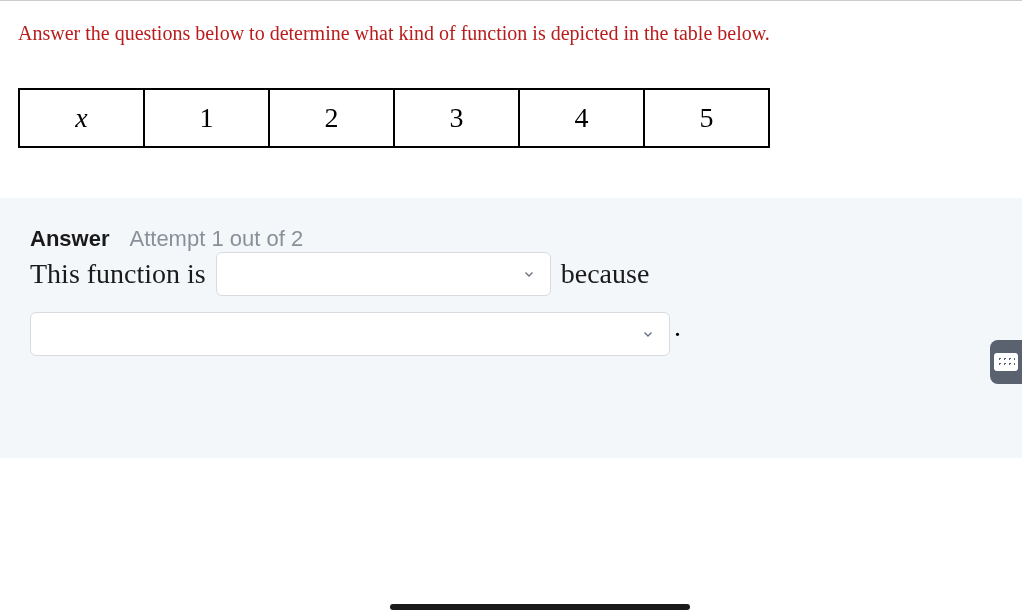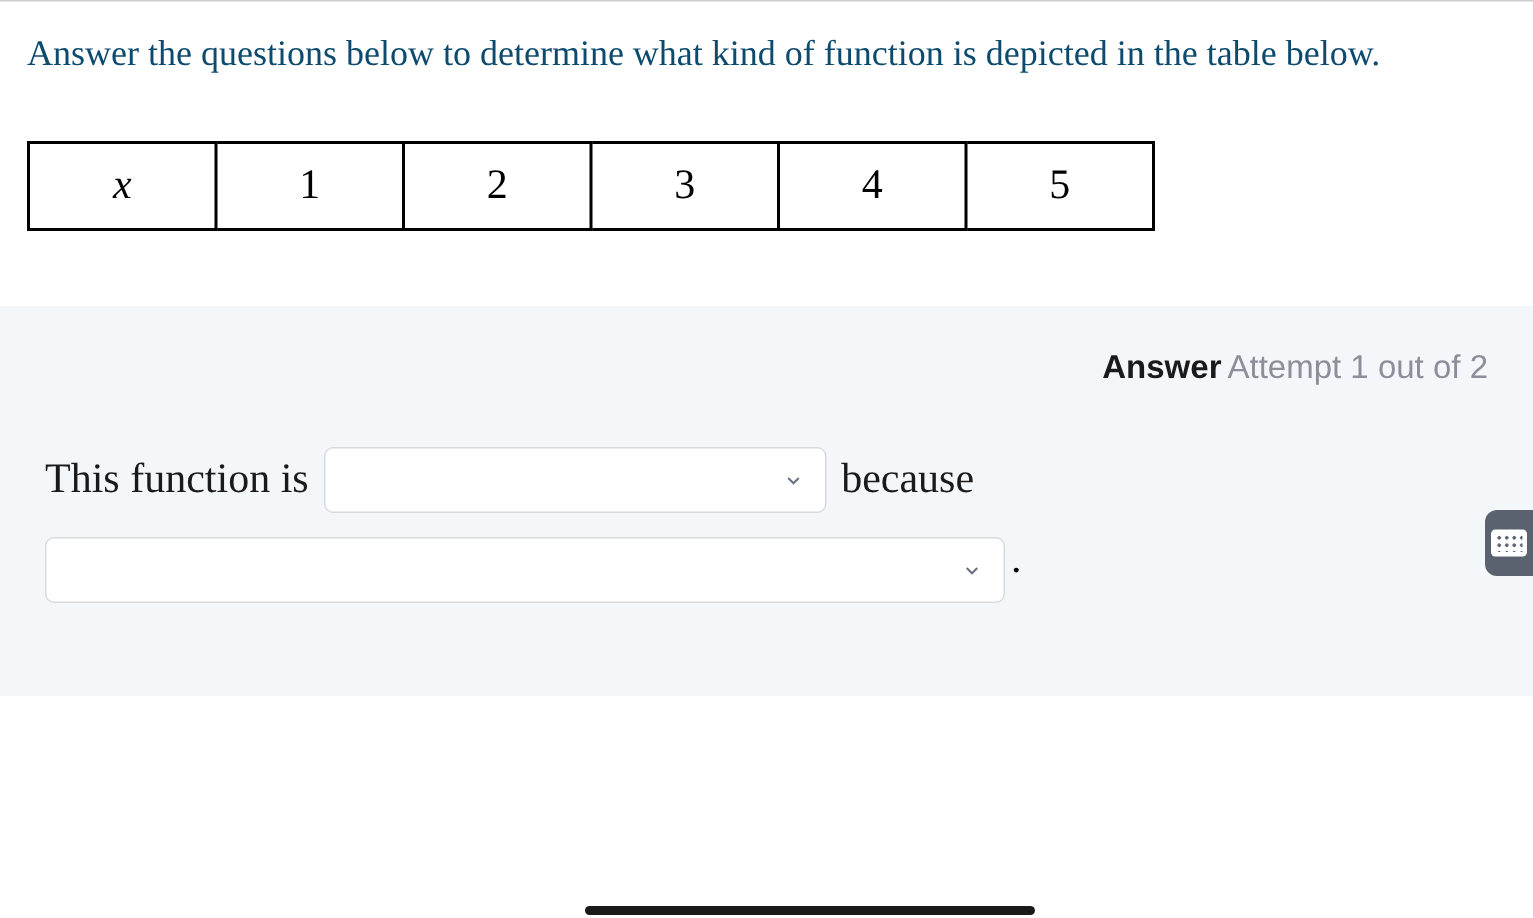--- a/index.html
+++ b/index.html
@@ -13,22 +13,22 @@
       width: 1022px;
       height: 612px;
       position: relative;
       overflow: hidden;
     }
     .top-border {
       border-top: 1px solid #ccc;
       width: 100%;
     }
     .question-text {
-      font-size: 24px;
-      color: #0c4a6e;
+      font-size: 20px;
+      color: #b91c1c;
       padding: 18px 28px 10px 18px;
       line-height: 1.45;
     }
     .table-wrap {
       padding: 30px 18px 20px 18px;
     }
     table {
       border-collapse: collapse;
     }
     td {
@@ -50,23 +50,21 @@
     .answer-section {
       background: #f4f7fa;
       margin-top: 30px;
       padding: 28px 30px 20px 30px;
       min-height: 260px;
       position: relative;
     }
     .answer-header {
       display: flex;
       align-items: baseline;
-      gap: 4px;
-      margin-bottom: 40px;
-      justify-content: flex-end;
+      gap: 20px;
     }
     .answer-label {
       font-family: -apple-system, BlinkMacSystemFont, 'Segoe UI', sans-serif;
       font-weight: 700;
       font-size: 22px;
       color: #1a1a1a;
     }
     .attempt-text {
       font-family: -apple-system, BlinkMacSystemFont, 'Segoe UI', sans-serif;
       color: #8a8f99;

